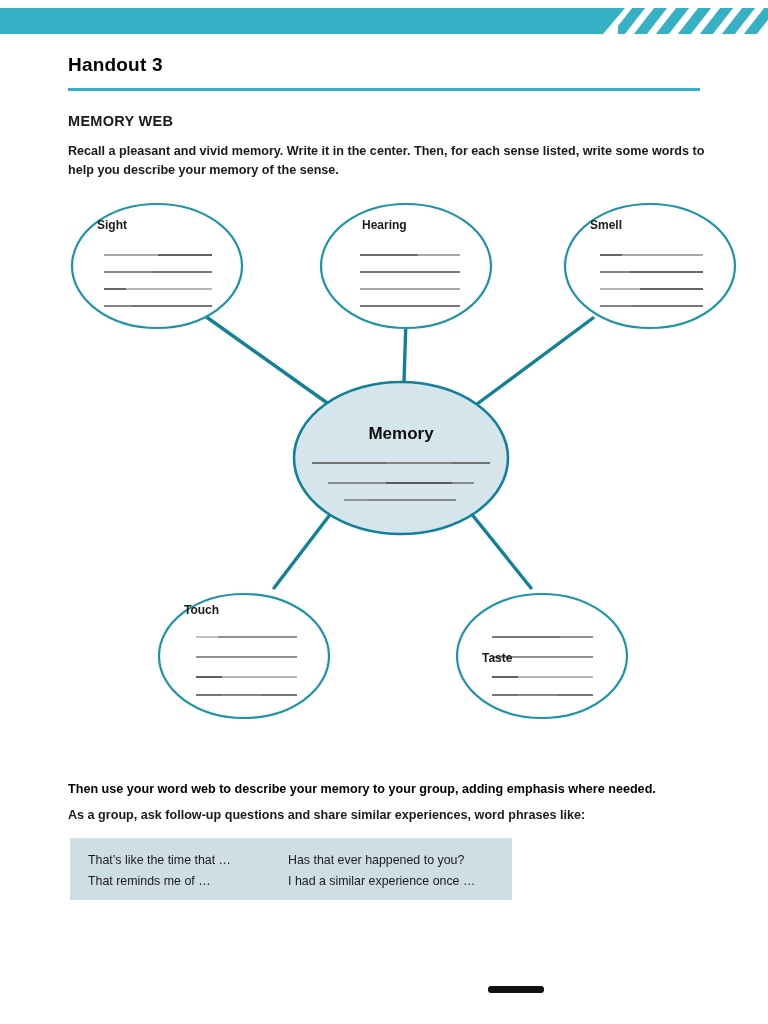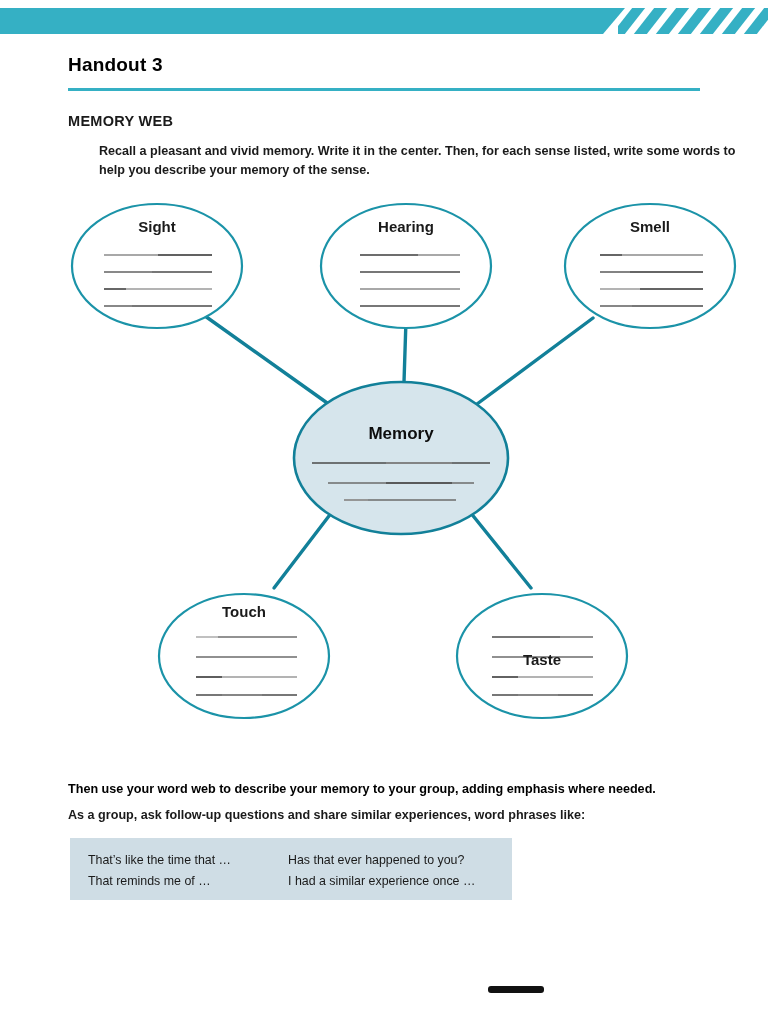--- a/index.html
+++ b/index.html
@@ -81,39 +81,38 @@
   }
   .intro-text {
     position: absolute;
     left: 68px;
     top: 142px;
     width: 640px;
     font-size: 12.6px;
     font-weight: bold;
     line-height: 1.48;
     color: #1a1a1a;
-    margin-left: 31px;
   }
 
   
   .diagram {
     position: absolute;
     left: 0;
     top: 0;
     width: 768px;
     height: 1024px;
     pointer-events: none;
   }
   .diagram svg { display: block; }
 
   
   .node-label {
     position: absolute;
-    text-align: center;
-    font-size: 15px;
+    text-align: left;
+    font-size: 12px;
     font-weight: bold;
     color: #1a1a1a;
   }
   .center-label {
     position: absolute;
     text-align: center;
     font-size: 17px;
     font-weight: bold;
     color: #0d0d0d;
   }
@@ -281,21 +280,21 @@
       <line x1="328" y1="483" x2="474" y2="483" stroke="#6b6b6b" stroke-width="1.6"></line>
       <line x1="386" y1="483" x2="452" y2="483" stroke="#4a4a4a" stroke-width="1.5"></line>
       <line x1="344" y1="500" x2="456" y2="500" stroke="#6b6b6b" stroke-width="1.6"></line>
       <line x1="344" y1="500" x2="368" y2="500" stroke="#9a9a9a" stroke-width="1.6"></line>
     </g>
   </g>
 </svg>
 </div>
 
 <div class="node-label" style="left:97px; top:218px; width:120px;">Sight</div>
-<div class="node-label" style="left:346px; top:218px; width:120px;">Hearing</div>
+<div class="node-label" style="left:362px; top:218px; width:120px;">Hearing</div>
 <div class="node-label" style="left:590px; top:218px; width:120px;">Smell</div>
 <div class="node-label" style="left:184px; top:603px; width:120px;">Touch</div>
 <div class="node-label" style="left:482px; top:603px; width:120px;margin-top:48px;">Taste</div>
 <div class="center-label" style="left:321px; top:424px; width:160px;">Memory</div>
 
 <div class="closing-1">Then use your word web to describe your memory to your group, adding emphasis where needed.</div>
 <div class="closing-2">As a group, ask follow-up questions and share similar experiences, word phrases like:</div>
 
 <div class="phrase-box">
   <div class="phrase-row">

